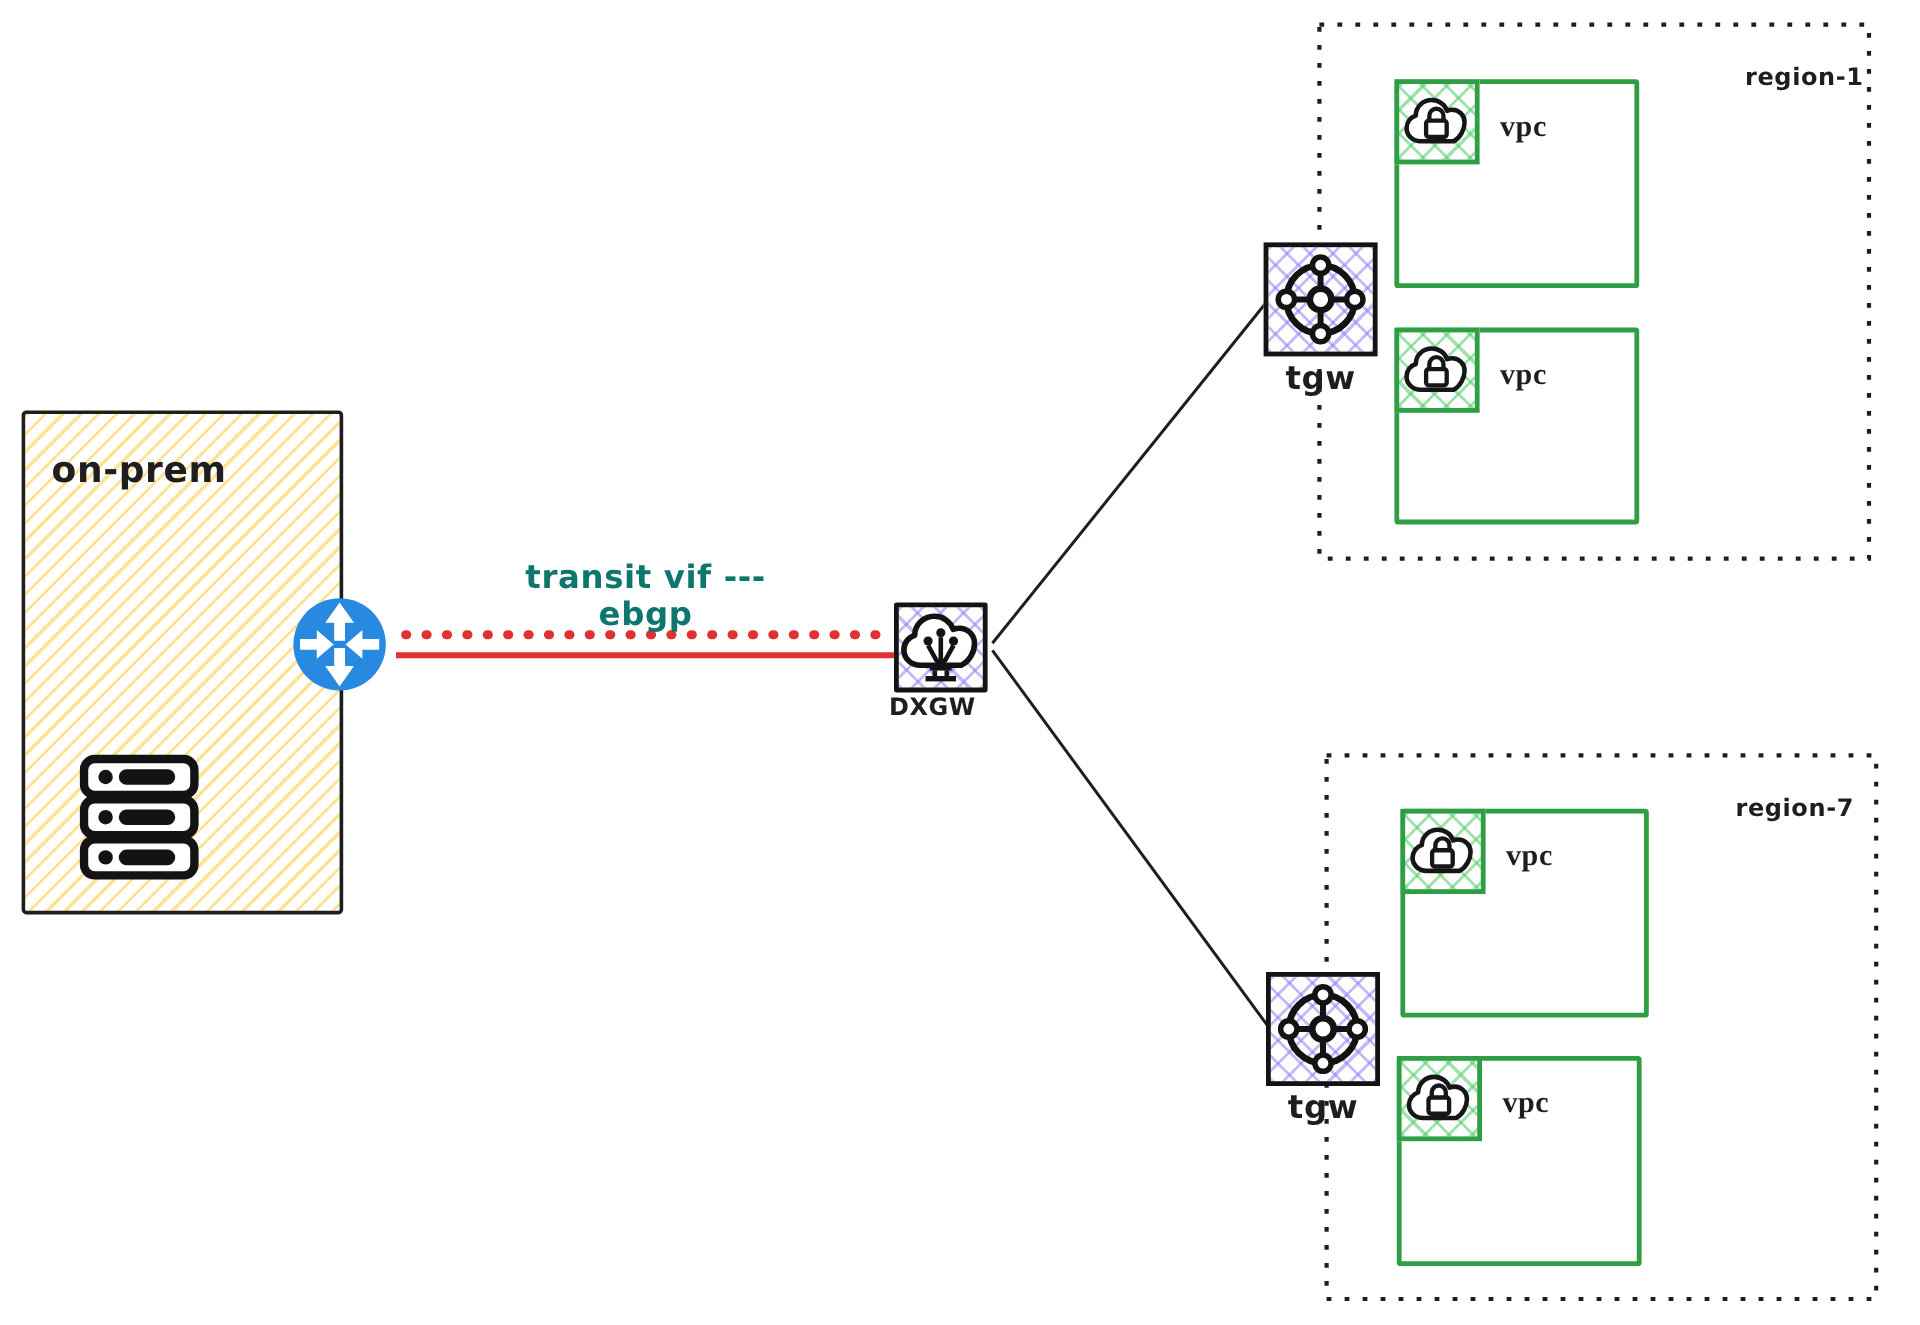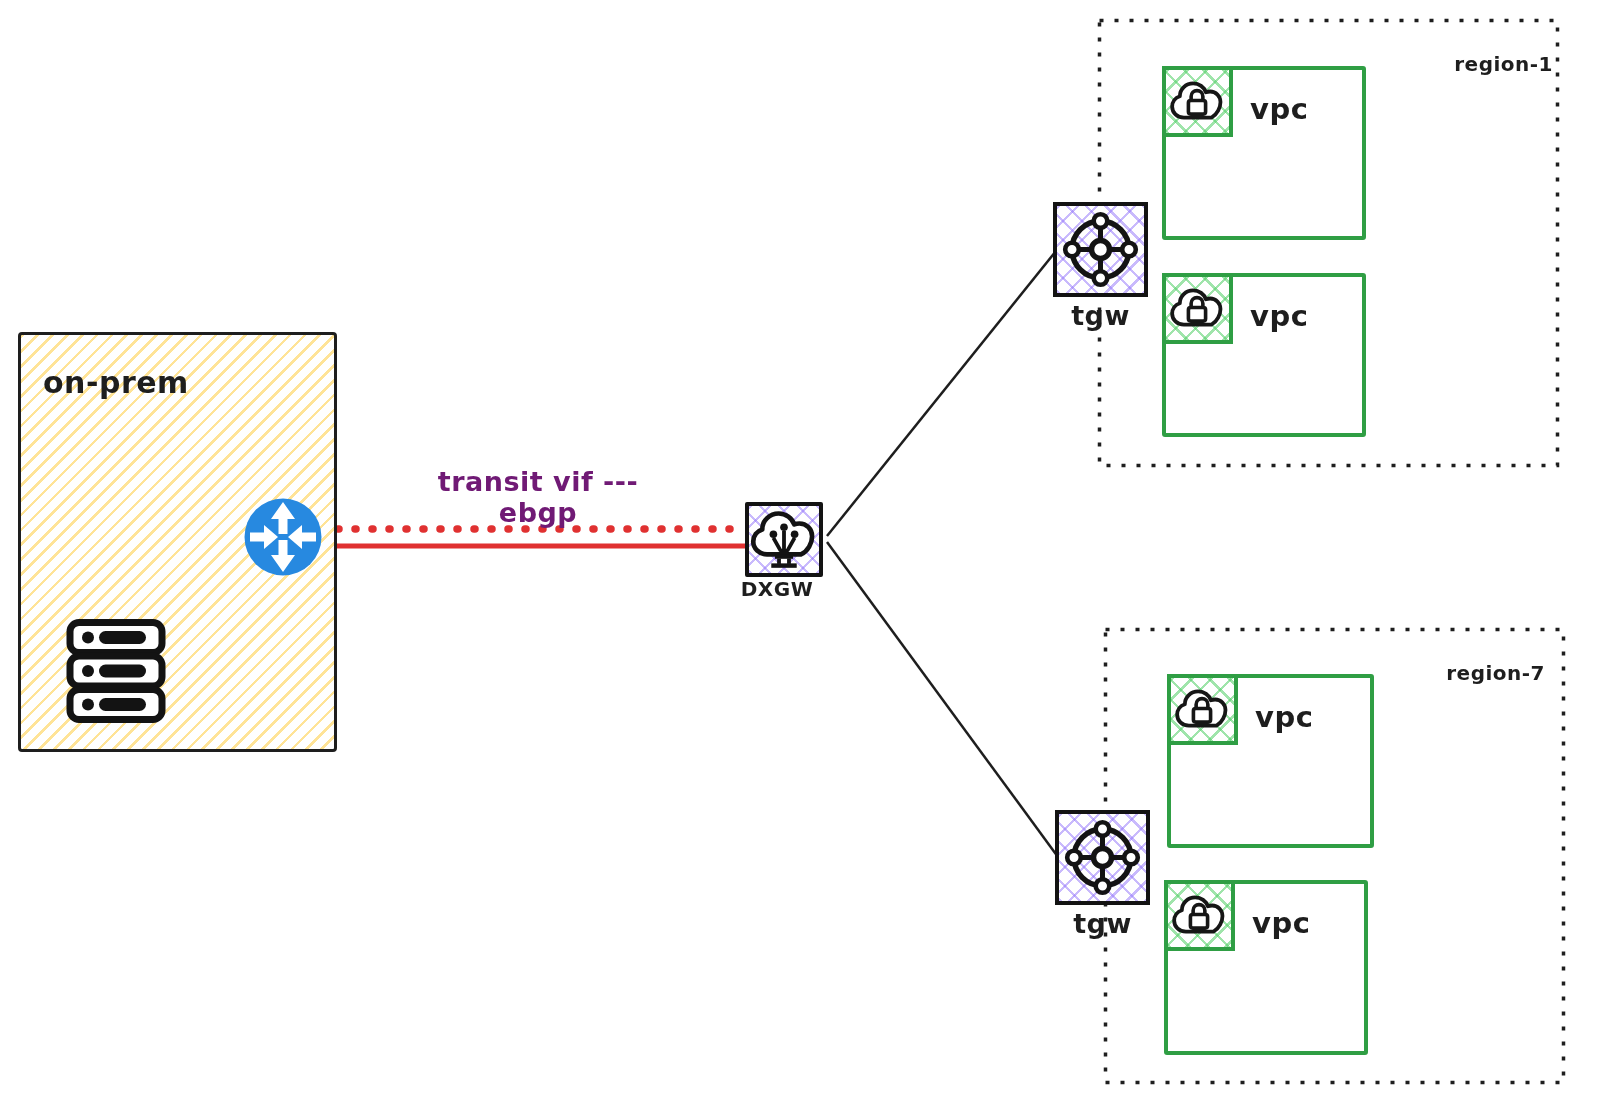--- a/index.html
+++ b/index.html
@@ -15,31 +15,31 @@
   .hatch-yellow { background-color:#fff; background-image:
     repeating-linear-gradient(135deg, rgba(255,205,65,0.55) 0 2.6px, rgba(255,255,255,0) 2.6px 10.5px); }
   .hatch-purple { background-color:#fff; background-image:
     repeating-linear-gradient(45deg,  rgba(147,117,250,0.5) 0 2.4px, rgba(255,255,255,0) 2.4px 13.5px),
     repeating-linear-gradient(135deg, rgba(147,117,250,0.5) 0 2.4px, rgba(255,255,255,0) 2.4px 13.5px); }
   .hatch-green { background-color:#fff; background-image:
     repeating-linear-gradient(45deg,  rgba(81,207,102,0.55) 0 2.4px, rgba(255,255,255,0) 2.4px 14px),
     repeating-linear-gradient(135deg, rgba(81,207,102,0.55) 0 2.4px, rgba(255,255,255,0) 2.4px 14px); }
 
   
-  .onprem { position:absolute; left:18px; top:332px; width:319px; height:420px;
+  .onprem { position:absolute; left:18px; top:342px; width:268px; height:420px;
     border:3.5px solid #1e1e1e; border-radius:4px; }
   .onprem-label { position:absolute; left:22px; top:30px; font-size:30px; }
   .server-svg { position:absolute; left:45px; top:283px; width:100px; height:106px; }
 
   
   .router-svg { position:absolute; left:243px; top:497px; width:80px; height:80px; }
 
   
   .link-label { position:absolute; left:402px; top:466px; width:272px;
-    text-align:center; font-size:27px; color:#701a75; }
+    text-align:center; font-size:27px; color:#0f766e; }
 
   
   .dxgw { position:absolute; left:745px; top:502px; width:78px; height:75px;
     border:4px solid #131313; border-radius:2px; }
   .dxgw svg { position:absolute; inset:0; width:100%; height:100%; }
   .dxgw-label { position:absolute; left:712px; top:577px; width:130px;
     text-align:center; font-size:20px; }
 
   
   .region { position:absolute; }
@@ -50,21 +50,21 @@
   
   .tgw-box { position:absolute; width:95px; height:95px; border:4px solid #131313; }
   .tgw-box svg { position:absolute; inset:0; width:100%; height:100%; }
   .tgw-label { position:absolute; width:95px; text-align:center; font-size:27px; }
 
   
   .vpc { position:absolute; border:4.5px solid #2f9e44; border-radius:3px; background:#fff; }
   .vpc-corner { position:absolute; left:-4.5px; top:-4.5px; width:71px; height:71px;
     border:4.5px solid #2f9e44; display:flex; align-items:center; justify-content:center; }
   .vpc-corner svg { width:56px; height:42px; }
-  .vpc-label { position:absolute; left:84px; top:22px; font-size:29px; }
+  .vpc-label { position:absolute; left:84px; top:22px; font-size:25px;font-family:Liberation Serif, serif; }
 </style>
 </head>
 <body>
 
 <svg width="0" height="0" style="position:absolute" aria-hidden="true">
   <defs>
     <symbol id="sym-cloudlock" viewBox="0 0 62 46">
       <path d="M16.5 41.5 C9 41.5 3.5 36 3.5 29.5 C3.5 24 7 19.3 12 17.8 C12 9.5 18.8 3.5 26.8 3.5 C33.3 3.5 38.9 7.6 40.9 13.4 C42.3 12.8 43.9 12.5 45.5 12.5 C51.9 12.5 57 17.6 57 24 C57 30.1 53.4 38 47 41.5 Z" fill="#fff" stroke="#161616" stroke-width="4.2" stroke-linejoin="round"></path>
       <path d="M24.5 23 v-5 a6.5 6.5 0 0 1 13 0 v5" fill="none" stroke="#161616" stroke-width="4"></path>
       <rect x="21.5" y="22.5" width="19" height="15" rx="2.5" fill="#fff" stroke="#161616" stroke-width="4"></rect>

